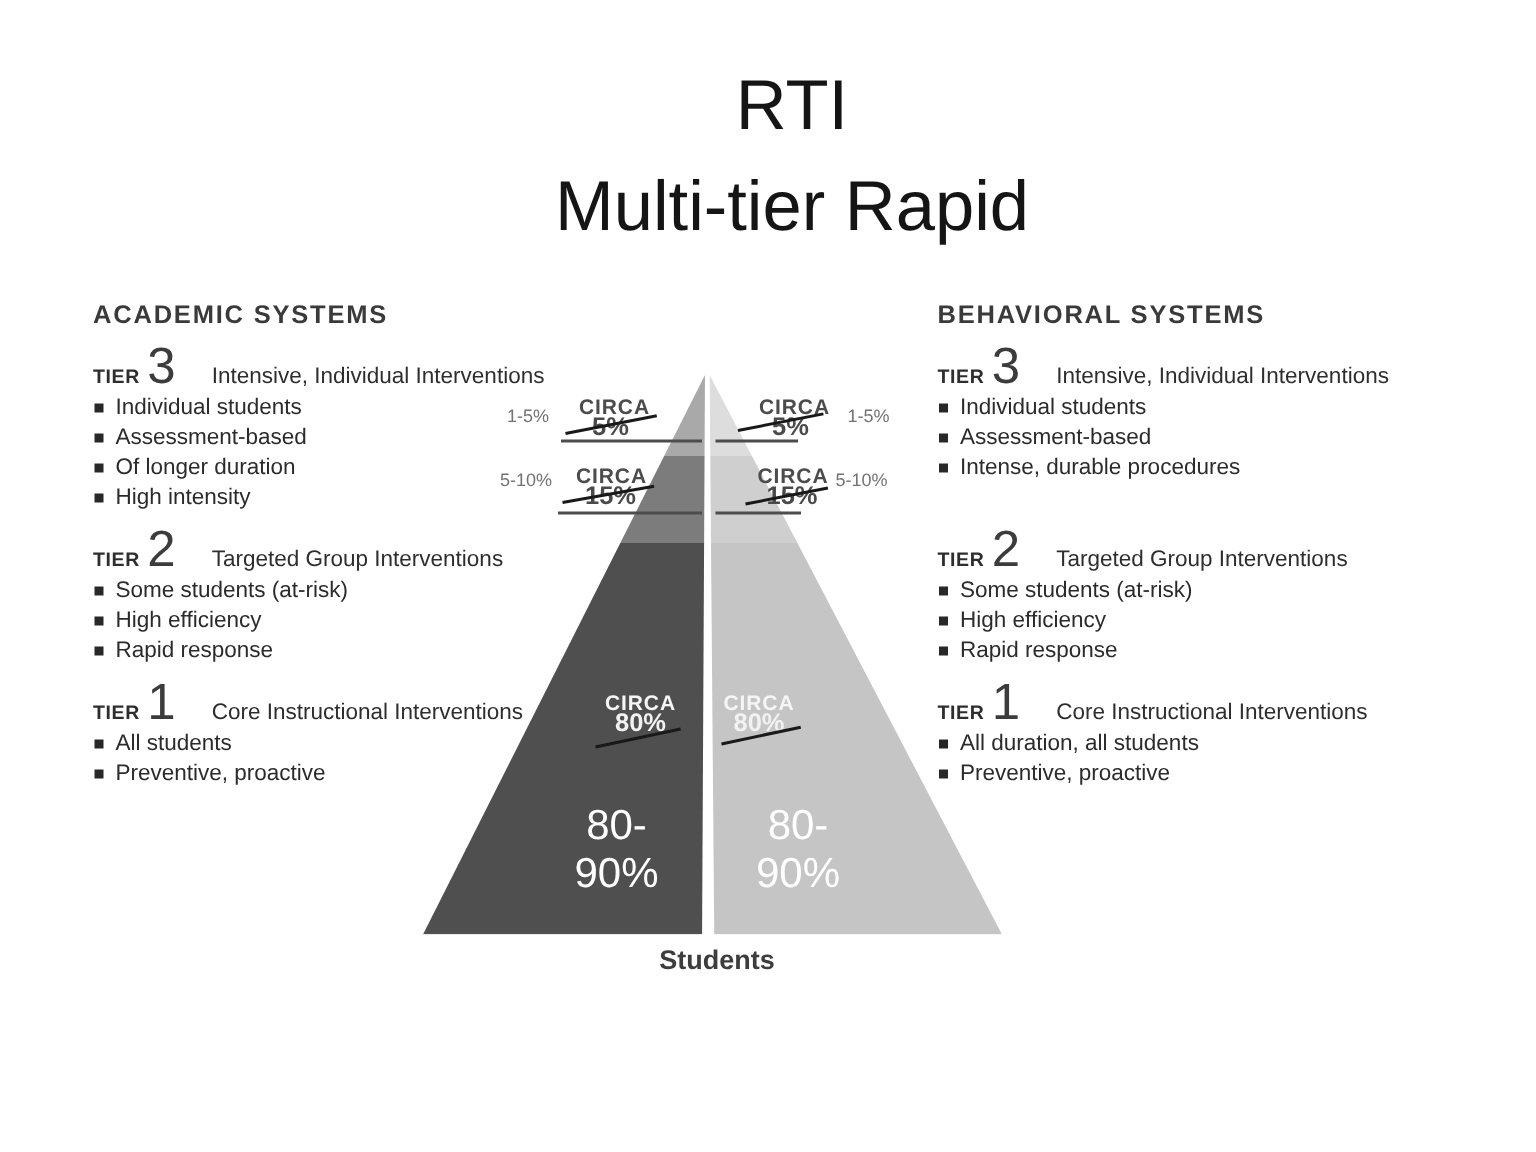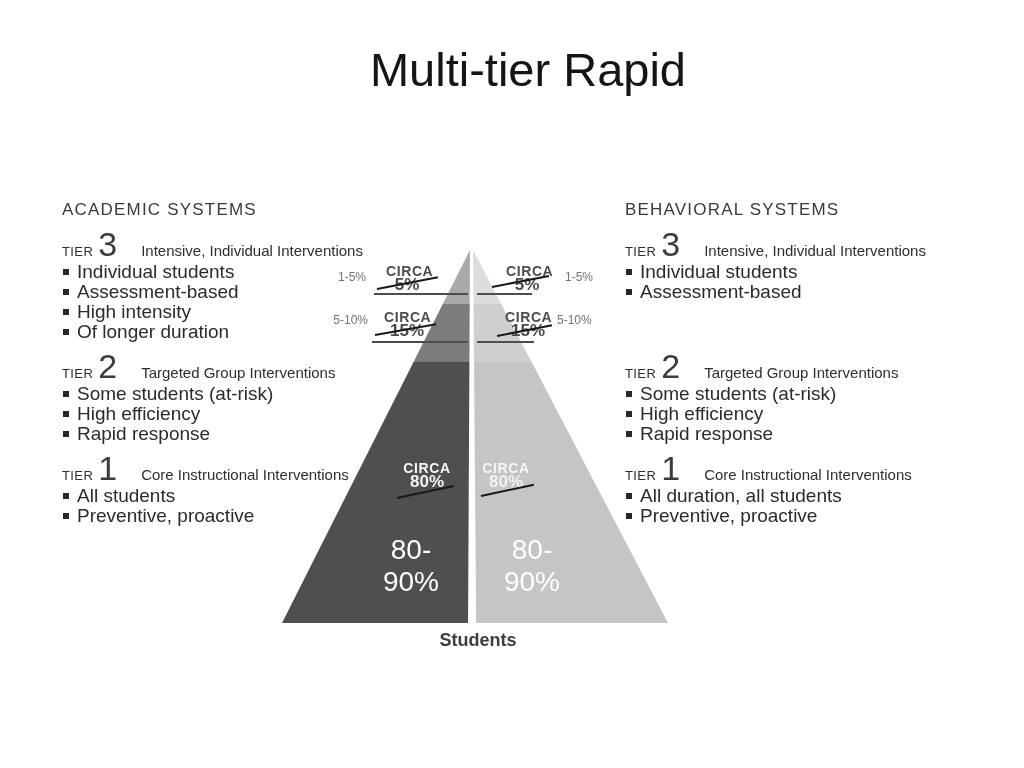--- a/index.html
+++ b/index.html
@@ -12,32 +12,32 @@
   }
 
   
   .title-block { position:absolute; left:32px; top:36px; width:992px; text-align:center;
                  font-size:47px; line-height:67px; color:#151515; letter-spacing:0; }
 
   
   .col { position:absolute; top:200px; width:330px; }
   .col-left  { left:62px;  }
   .col-right { left:625px; }
-  .col-heading { position:absolute; top:0; left:0; font-size:17px; font-weight:normal;
+  .col-heading { position:absolute; top:0; left:0; font-size:17px; font-weight:bold;
                  letter-spacing:1.2px; color:#3a3a3a; white-space:nowrap; }
   .tier { position:absolute; left:0; width:330px; }
   .tier-t3 { top:28px; }
   .tier-t2 { top:150px; }
   .tier-t1 { top:252px; }
   .tier-row { display:flex; align-items:baseline; height:32px; white-space:nowrap; }
-  .tier-word { font-size:13px; font-weight:normal; letter-spacing:0.4px; color:#2e2e2e; }
+  .tier-word { font-size:13px; font-weight:bold; letter-spacing:0.4px; color:#2e2e2e; }
   .tier-num  { font-size:34px; font-weight:400; color:#3c3c3c; margin-left:5px; line-height:32px; }
   .tier-name { font-size:15px; color:#2e2e2e; margin-left:24px; }
   .bullets { margin-top:2px; }
-  .bullet { display:flex; line-height:20px; font-size:19px; color:#2b2b2b; white-space:nowrap; }
+  .bullet { display:flex; line-height:20px; font-size:15px; color:#2b2b2b; white-space:nowrap; }
   .sq { width:6px; height:6px; background:#282828; margin:7px 8px 0 1px; flex:0 0 auto; }
 
   
   .pyramid { position:absolute; left:282px; top:250px; width:386px; height:373px; }
   .half { position:absolute; inset:0; display:flex; flex-direction:column; }
   .half-left  { clip-path:polygon(48.7% 0%, 48.2% 100%, 0% 100%); }
   .half-right { clip-path:polygon(49.5% 0%, 50.3% 100%, 100% 100%); }
   .band { width:100%; }
   .b1 { height:54px; } .b2 { height:58px; } .b3 { flex:1; }
   .half-left  .b1 { background:#a9a9a9; } .half-left  .b2 { background:#7c7c7c; } .half-left  .b3 { background:#4f4f4f; }
@@ -85,20 +85,21 @@
   
   .pyr-caption { position:absolute; left:280px; top:630px; width:396px; text-align:center;
                  font-size:18px; font-weight:bold; color:#3d3d3d; }
 </style>
 </head>
 <body>
 
 <div class="slide">
 
   <div class="title-block">
+    <div>RTI</div>
     <div>Multi-tier Rapid</div>
   </div>
 
   <div class="col col-left">
     <div class="col-heading">ACADEMIC SYSTEMS</div>
 
     <div class="tier tier-t3">
       <div class="tier-row">
         <span class="tier-word">TIER</span>
         <span class="tier-num">3</span>
@@ -108,25 +109,25 @@
         <div class="bullet">
             <span class="sq"></span>
             <span>Individual students</span>
           </div>
         <div class="bullet">
             <span class="sq"></span>
             <span>Assessment-based</span>
           </div>
         <div class="bullet">
             <span class="sq"></span>
+            <span>Of longer duration</span>
+          </div>
+        <div class="bullet">
+            <span class="sq"></span>
             <span>High intensity</span>
-          </div>
-        <div class="bullet">
-            <span class="sq"></span>
-            <span>Of longer duration</span>
           </div>
       </div>
     </div>
 
     <div class="tier tier-t2">
       <div class="tier-row">
         <span class="tier-word">TIER</span>
         <span class="tier-num">2</span>
         <span class="tier-name">Targeted Group Interventions</span>
       </div>
@@ -175,20 +176,24 @@
         <span class="tier-name">Intensive, Individual Interventions</span>
       </div>
       <div class="bullets">
         <div class="bullet">
             <span class="sq"></span>
             <span>Individual students</span>
           </div>
         <div class="bullet">
             <span class="sq"></span>
             <span>Assessment-based</span>
+          </div>
+        <div class="bullet">
+            <span class="sq"></span>
+            <span>Intense, durable procedures</span>
           </div>
       </div>
     </div>
 
     <div class="tier tier-t2">
       <div class="tier-row">
         <span class="tier-word">TIER</span>
         <span class="tier-num">2</span>
         <span class="tier-name">Targeted Group Interventions</span>
       </div>

